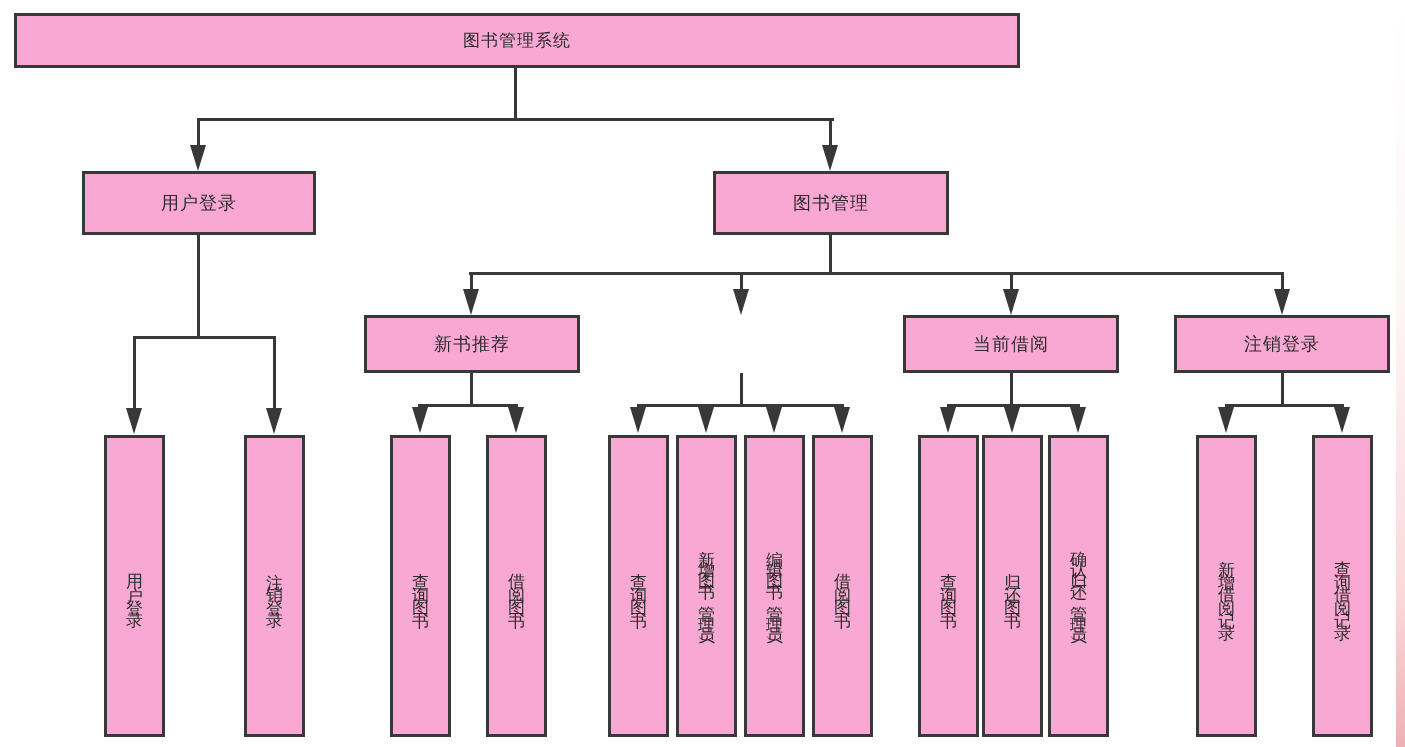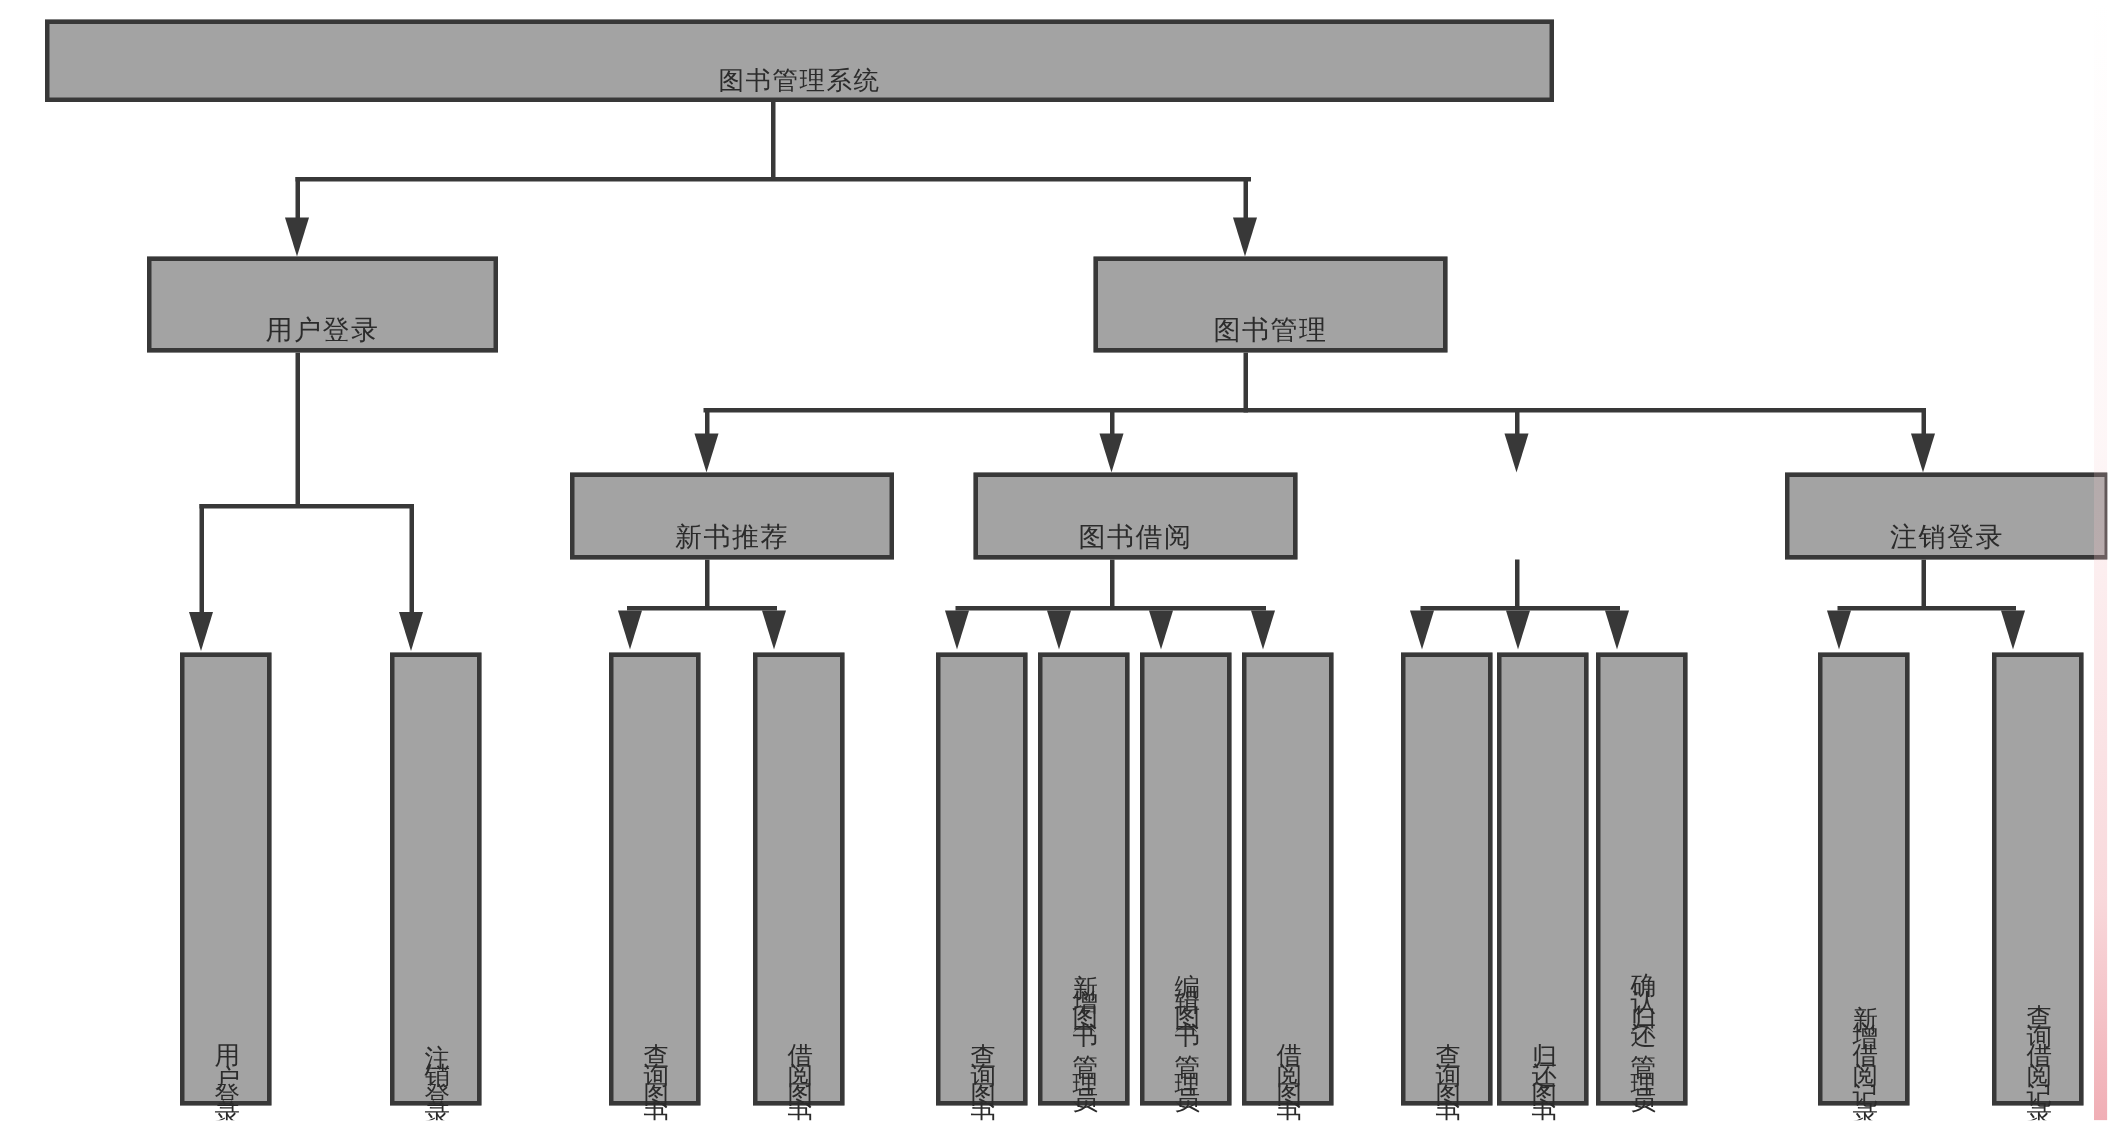--- a/index.html
+++ b/index.html
@@ -15,23 +15,23 @@
   
   .ah{
     position:absolute;width:0;height:0;
     border-left:8px solid transparent;
     border-right:8px solid transparent;
     border-top:26px solid #383838;
   }
   
   .box{
     position:absolute;box-sizing:border-box;
-    background:#a3a3a3;border:3px solid #383838;
-    display:flex;align-items:flex-end;justify-content:center;
-    color:#2b2b2b;font-size:18px;letter-spacing:1px;margin-left:16px;
+    background:#f9a8d4;border:3px solid #383838;
+    display:flex;align-items:center;justify-content:center;
+    color:#2b2b2b;font-size:18px;letter-spacing:1px;
   }
   .box .lbl{white-space:nowrap;}
   
   .box.v{font-size:17px;}
   .box.v .lbl{
     writing-mode:vertical-rl;
     text-orientation:mixed;
     letter-spacing:13px;
     white-space:normal;
     line-height:1;
@@ -118,22 +118,22 @@
   <div class="box" style="left:82px;top:171px;width:234px;height:64px">
     <span class="lbl">用户登录</span>
   </div>
   <div class="box" style="left:713px;top:171px;width:236px;height:64px">
     <span class="lbl">图书管理</span>
   </div>
 
   <div class="box" style="left:364px;top:315px;width:216px;height:58px">
     <span class="lbl">新书推荐</span>
   </div>
-  <div class="box" style="left:633px;top:315px;width:216px;height:58px">
-    <span class="lbl">图书借阅</span>
+  <div class="box" style="left:903px;top:315px;width:216px;height:58px">
+    <span class="lbl">当前借阅</span>
   </div>
   <div class="box" style="left:1174px;top:315px;width:216px;height:58px">
     <span class="lbl">注销登录</span>
   </div>
 
   <div class="box v" style="left:104px;top:435px;width:61px;height:302px">
     <span class="lbl">用户登录</span>
   </div>
   <div class="box v" style="left:244px;top:435px;width:61px;height:302px">
     <span class="lbl">注销登录</span>

